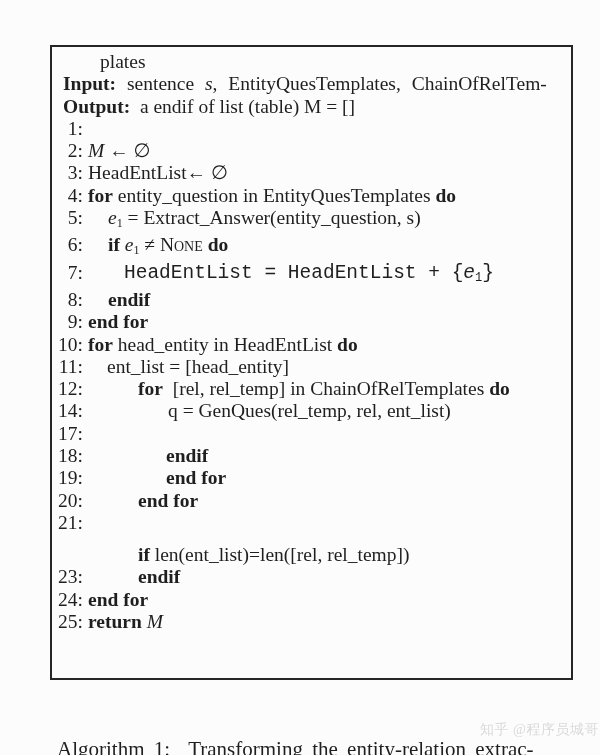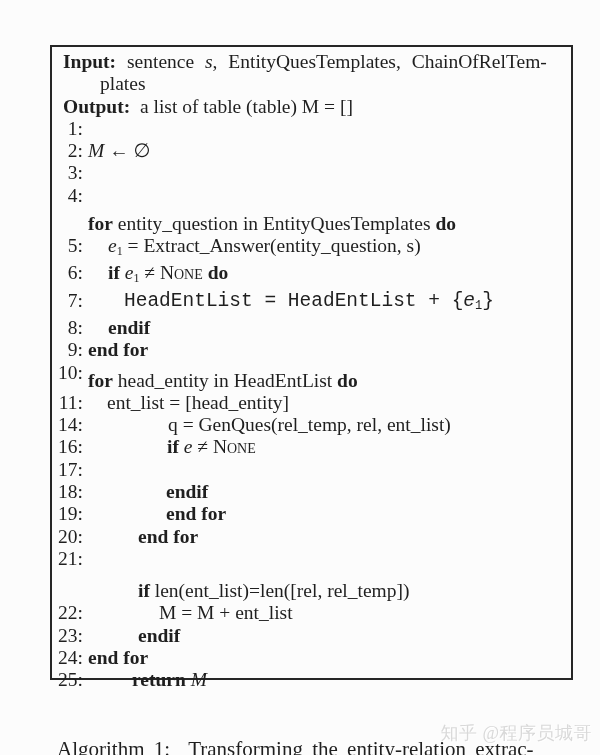--- a/index.html
+++ b/index.html
@@ -47,60 +47,59 @@
     top: 686px;
     width: 520px;
     font-size: 21px;
     line-height: 25.5px;
     white-space: pre;
   }
   .caption .cap-line1 { word-spacing: 4px; }
   .watermark {
     position: absolute;
     top: 721px;
-    right: 8px;
-    font-size: 18px;
+    right: 1px;
+    font-size: 14px;
     letter-spacing: 0.5px;
     color: #d9d9d9;
     text-shadow: 1px 1px 0 #ffffff;
     white-space: pre;
   }
 </style>
 </head>
 <body>
 
 <div class="page">
 
   <div class="algo-box">
     <div>
+        <div class="algo-row"><span class="code" style="padding-left: 42px;"><span class="s-p">plates</span></span></div>
         <div class="algo-row justify"><span class="code" style="padding-left: 5px;"><span class="s-kw">Input:</span><span class="s-p"> sentence </span><span class="s-var">s</span><span class="s-p">, EntityQuesTemplates, ChainOfRelTem-</span></span></div>
-        <div class="algo-row"><span class="code" style="padding-left: 42px;"><span class="s-p">plates</span></span></div>
-        <div class="algo-row"><span class="code" style="padding-left: 5px;"><span class="s-kw">Output:</span><span class="s-p">  a list of table (table) M = []</span></span></div>
+        <div class="algo-row"><span class="code" style="padding-left: 5px;"><span class="s-kw">Output:</span><span class="s-p">  a endif of list (table) M = []</span></span></div>
         <div class="algo-row"><span class="num">1:</span><span class="code" style="padding-left: 0px;"></span></div>
         <div class="algo-row"><span class="num">2:</span><span class="code" style="padding-left: 0px;"><span class="s-var">M</span><span class="s-p"> ← ∅</span></span></div>
-        <div class="algo-row"><span class="num">3:</span></div>
-        <div class="algo-row"><span class="num">4:</span><span class="code" style="padding-left: 0px; margin-top: 28px;"><span class="s-kw">for</span><span class="s-p"> entity_question in EntityQuesTemplates </span><span class="s-kw">do</span></span></div>
+        <div class="algo-row"><span class="num">3:</span><span class="code" style="padding-left: 0px;"><span class="s-p">HeadEntList← ∅</span></span></div>
+        <div class="algo-row"><span class="num">4:</span><span class="code" style="padding-left: 0px;"><span class="s-kw">for</span><span class="s-p"> entity_question in EntityQuesTemplates </span><span class="s-kw">do</span></span></div>
         <div class="algo-row"><span class="num">5:</span><span class="code" style="padding-left: 20px;"><span class="s-var">e</span><span class="s-sub">1</span><span class="s-p"> = Extract_Answer(entity_question, s)</span></span></div>
         <div class="algo-row"><span class="num">6:</span><span class="code" style="padding-left: 20px;"><span class="s-kw">if </span><span class="s-var">e</span><span class="s-sub">1</span><span class="s-p"> ≠ </span><span class="s-sc">None</span><span class="s-p"> </span><span class="s-kw">do</span></span></div>
         <div class="algo-row"><span class="num">7:</span><span class="code" style="padding-left: 36px; font-family: Liberation Mono, monospace;"><span class="s-p">HeadEntList = HeadEntList + {</span><span class="s-var">e</span><span class="s-sub">1</span><span class="s-p">}</span></span></div>
         <div class="algo-row"><span class="num">8:</span><span class="code" style="padding-left: 20px;"><span class="s-kw">endif</span></span></div>
         <div class="algo-row"><span class="num">9:</span><span class="code" style="padding-left: 0px;"><span class="s-kw">end for</span></span></div>
-        <div class="algo-row"><span class="num">10:</span><span class="code" style="padding-left: 0px; margin-top: 8px;"><span class="s-kw">for</span><span class="s-p"> head_entity in HeadEntList </span><span class="s-kw">do</span></span></div>
+        <div class="algo-row"><span class="num">10:</span><span class="code" style="padding-left: 0px;"><span class="s-kw">for</span><span class="s-p"> head_entity in HeadEntList </span><span class="s-kw">do</span></span></div>
         <div class="algo-row"><span class="num">11:</span><span class="code" style="padding-left: 19px;"><span class="s-p">ent_list = [head_entity]</span></span></div>
+        <div class="algo-row"><span class="num">12:</span><span class="code" style="padding-left: 50px;"><span class="s-kw">for</span><span class="s-p">  [rel, rel_temp] in ChainOfRelTemplates </span><span class="s-kw">do</span></span></div>
         <div class="algo-row"><span class="num">14:</span><span class="code" style="padding-left: 80px;"><span class="s-p">q = GenQues(rel_temp, rel, ent_list)</span></span></div>
-        <div class="algo-row"><span class="num">16:</span><span class="code" style="padding-left: 79px;"><span class="s-kw">if </span><span class="s-var">e</span><span class="s-p"> ≠ </span><span class="s-sc">None</span></span></div>
         <div class="algo-row"><span class="num">17:</span></div>
         <div class="algo-row"><span class="num">18:</span><span class="code" style="padding-left: 78px;"><span class="s-kw">endif</span></span></div>
         <div class="algo-row"><span class="num">19:</span><span class="code" style="padding-left: 78px;"><span class="s-kw">end for</span></span></div>
         <div class="algo-row"><span class="num">20:</span><span class="code" style="padding-left: 50px;"><span class="s-kw">end for</span></span></div>
         <div class="algo-row"><span class="num">21:</span><span class="code" style="padding-left: 50px; margin-top: 32px;"><span class="s-kw">if </span><span class="s-p">len(ent_list)=len([rel, rel_temp])</span></span></div>
-        <div class="algo-row"><span class="num">22:</span><span class="code" style="padding-left: 71px;"><span class="s-p">M = M + ent_list</span></span></div>
         <div class="algo-row"><span class="num">23:</span><span class="code" style="padding-left: 50px;"><span class="s-kw">endif</span></span></div>
         <div class="algo-row"><span class="num">24:</span><span class="code" style="padding-left: 0px;"><span class="s-kw">end for</span></span></div>
-        <div class="algo-row"><span class="num">25:</span><span class="code" style="padding-left: 0px; margin-left: 44px;"><span class="s-kw">return </span><span class="s-var">M</span></span></div>
+        <div class="algo-row"><span class="num">25:</span><span class="code" style="padding-left: 0px;"><span class="s-kw">return </span><span class="s-var">M</span></span></div>
       </div>
   </div>
 
   <div class="caption">
     <div class="cap-line1">Algorithm 1:  Transforming the entity-relation extrac-</div>
     
   </div>
 
   <div class="watermark">知乎 @程序员城哥</div>
 

